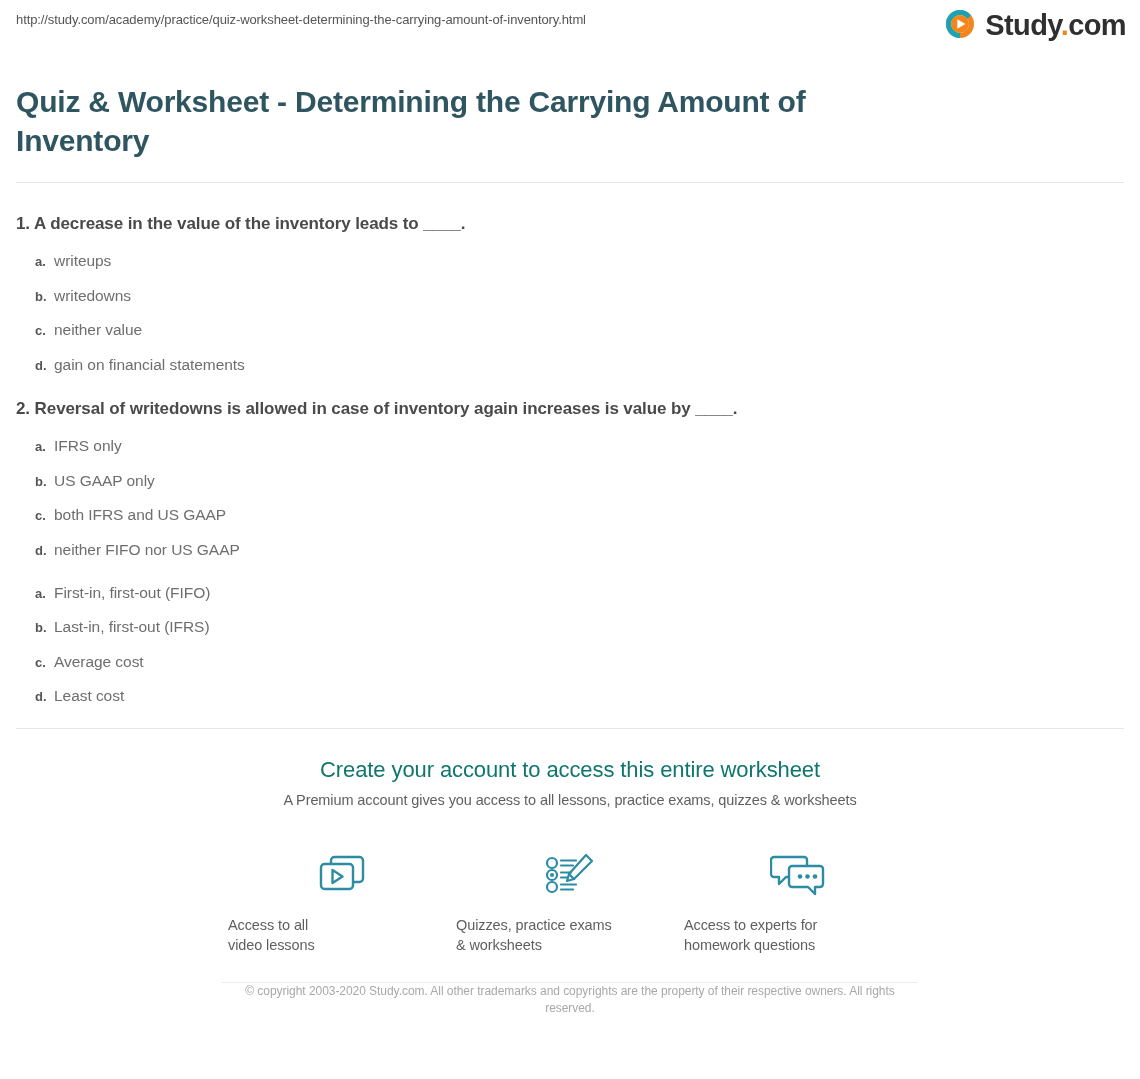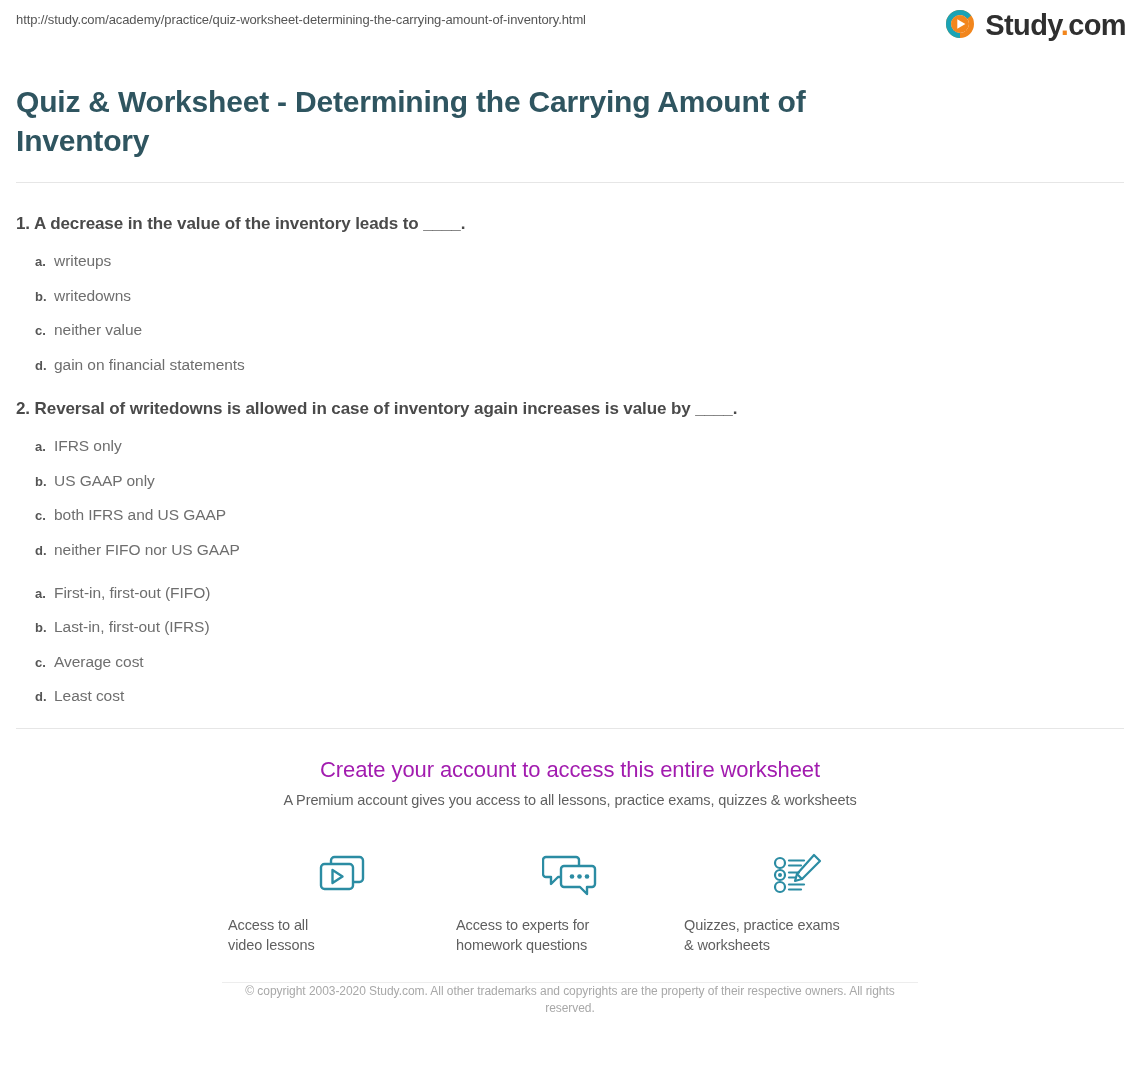--- a/index.html
+++ b/index.html
@@ -117,21 +117,21 @@
     letter-spacing: -0.05px;
   }
 
   
   .cta {
     margin-top: 28px;
     text-align: center;
   }
   .cta-headline {
     font-size: 22px;
-    color: #a21caf;
+    color: #0f766e;
     line-height: 1.2;
     margin-top: 28px;
     letter-spacing: -0.1px;
   }
   .cta-sub {
     font-size: 14.5px;
     color: #5f5f5f;
     margin-top: 9px;
     letter-spacing: -0.1px;
   }
@@ -274,34 +274,20 @@
       <div class="feature">
         <div class="feature-icon">
           <svg width="54" height="48" viewBox="0 0 54 48" fill="none" stroke="#2b8ca3" stroke-width="2.4" stroke-linejoin="round" aria-hidden="true">
             <rect x="16" y="6" width="32" height="25" rx="3.5"></rect>
             <rect x="6" y="13" width="32" height="25" rx="3.5" fill="#ffffff"></rect>
             <polygon points="17.5,19 27.5,25.5 17.5,32" fill="none" stroke-linejoin="round"></polygon>
           </svg>
         </div>
         <div class="feature-label">Access to all
 video lessons</div>
-      </div>
-
-      <div class="feature">
-        <div class="feature-icon">
-          <svg width="56" height="48" viewBox="0 0 56 48" fill="none" stroke="#2b8ca3" stroke-width="2.4" stroke-linejoin="round" aria-hidden="true">
-            <path d="M4 6 h30 a3 3 0 0 1 3 3 v14 a3 3 0 0 1 -3 3 h-18 l-7 7 v-7 h-5 a3 3 0 0 1 -3 -3 v-14 a3 3 0 0 1 3 -3 z"></path>
-            <path d="M22 15 h28 a3 3 0 0 1 3 3 v15 a3 3 0 0 1 -3 3 h-5 v7 l-7 -7 h-16 a3 3 0 0 1 -3 -3 v-15 a3 3 0 0 1 3 -3 z" fill="#ffffff"></path>
-            <circle cx="30" cy="25.5" r="2.3" fill="#2b8ca3" stroke="none"></circle>
-            <circle cx="37.5" cy="25.5" r="2.3" fill="#2b8ca3" stroke="none"></circle>
-            <circle cx="45" cy="25.5" r="2.3" fill="#2b8ca3" stroke="none"></circle>
-          </svg>
-        </div>
-        <div class="feature-label">Access to experts for
-homework questions</div>
       </div>
 
       <div class="feature">
         <div class="feature-icon">
           <svg width="54" height="48" viewBox="0 0 54 48" fill="none" stroke="#2b8ca3" stroke-width="2.2" stroke-linecap="round" stroke-linejoin="round" aria-hidden="true">
             <circle cx="9" cy="12" r="5"></circle>
             <circle cx="9" cy="24" r="5"></circle>
             <circle cx="9" cy="36" r="5"></circle>
             <circle cx="9" cy="24" r="2" fill="#2b8ca3" stroke="none"></circle>
             <line x1="18" y1="9.5" x2="33" y2="9.5"></line>
@@ -311,20 +297,34 @@
             <line x1="18" y1="33.5" x2="33" y2="33.5"></line>
             <line x1="18" y1="38.5" x2="30" y2="38.5"></line>
             <path d="M43 4 L49 10 L31 28 L24 30 L26 23 Z"></path>
             <path d="M26 23 L31 28"></path>
           </svg>
         </div>
         <div class="feature-label">Quizzes, practice exams
 &amp; worksheets</div>
       </div>
 
+      <div class="feature">
+        <div class="feature-icon">
+          <svg width="56" height="48" viewBox="0 0 56 48" fill="none" stroke="#2b8ca3" stroke-width="2.4" stroke-linejoin="round" aria-hidden="true">
+            <path d="M4 6 h30 a3 3 0 0 1 3 3 v14 a3 3 0 0 1 -3 3 h-18 l-7 7 v-7 h-5 a3 3 0 0 1 -3 -3 v-14 a3 3 0 0 1 3 -3 z"></path>
+            <path d="M22 15 h28 a3 3 0 0 1 3 3 v15 a3 3 0 0 1 -3 3 h-5 v7 l-7 -7 h-16 a3 3 0 0 1 -3 -3 v-15 a3 3 0 0 1 3 -3 z" fill="#ffffff"></path>
+            <circle cx="30" cy="25.5" r="2.3" fill="#2b8ca3" stroke="none"></circle>
+            <circle cx="37.5" cy="25.5" r="2.3" fill="#2b8ca3" stroke="none"></circle>
+            <circle cx="45" cy="25.5" r="2.3" fill="#2b8ca3" stroke="none"></circle>
+          </svg>
+        </div>
+        <div class="feature-label">Access to experts for
+homework questions</div>
+      </div>
+
     </div>
   </div>
 
   <div class="footer">
     <div class="copyright">© copyright 2003-2020 Study.com. All other trademarks and copyrights are the property of their respective owners. All rights reserved.</div>
   </div>
 
 </div>
 
 </body></html>

